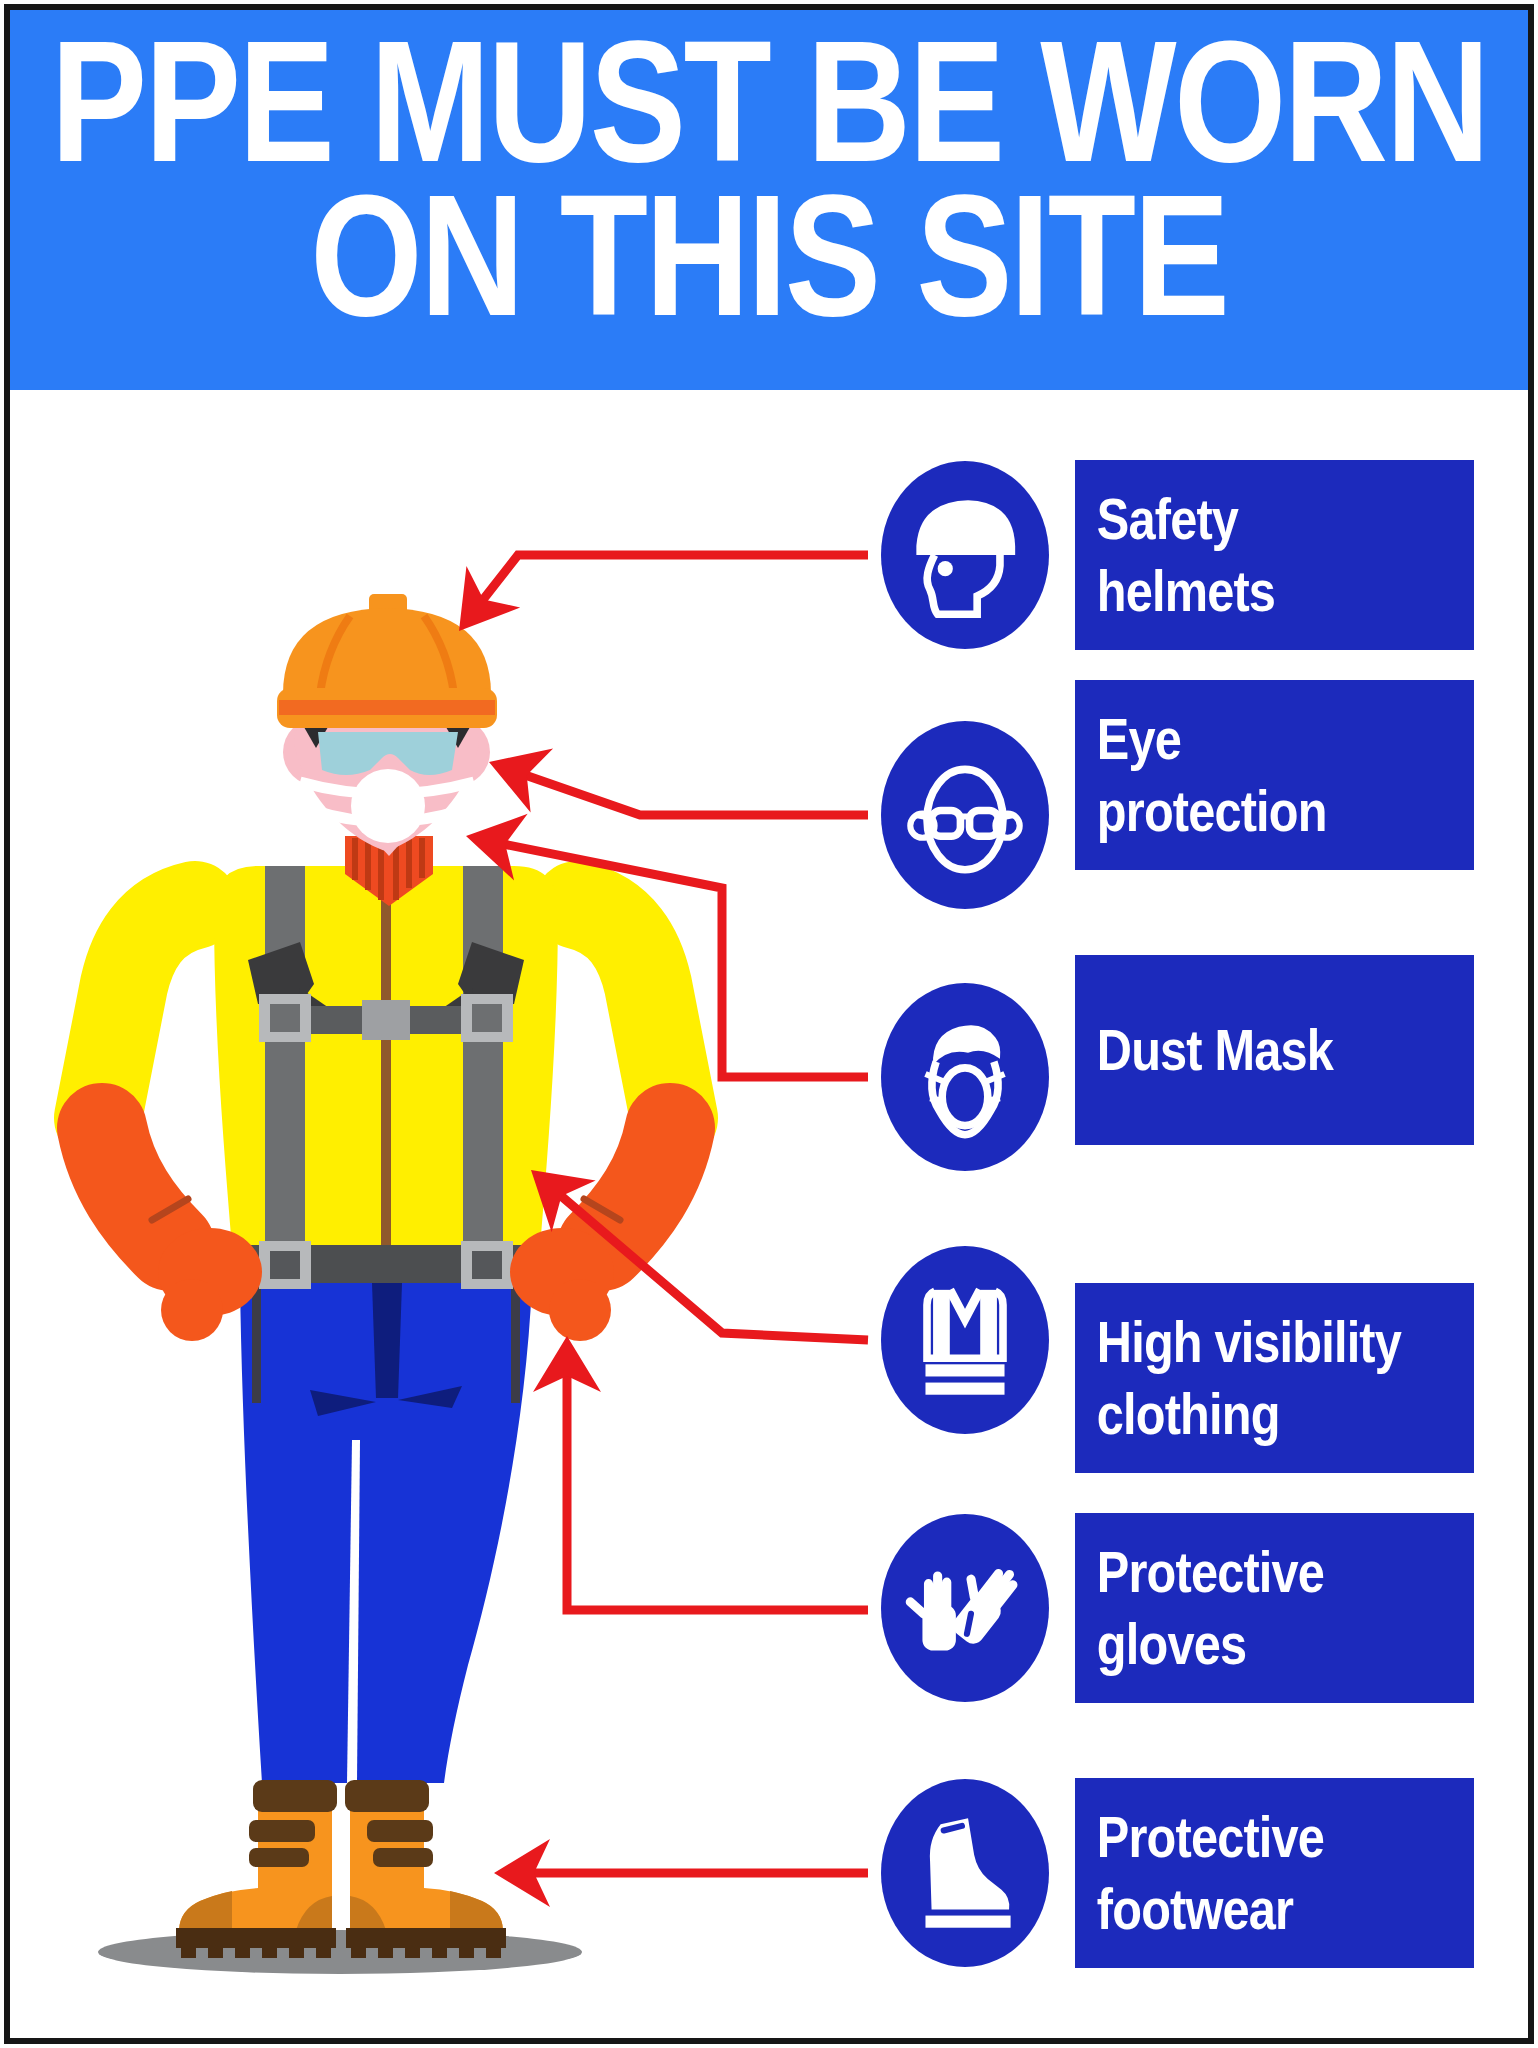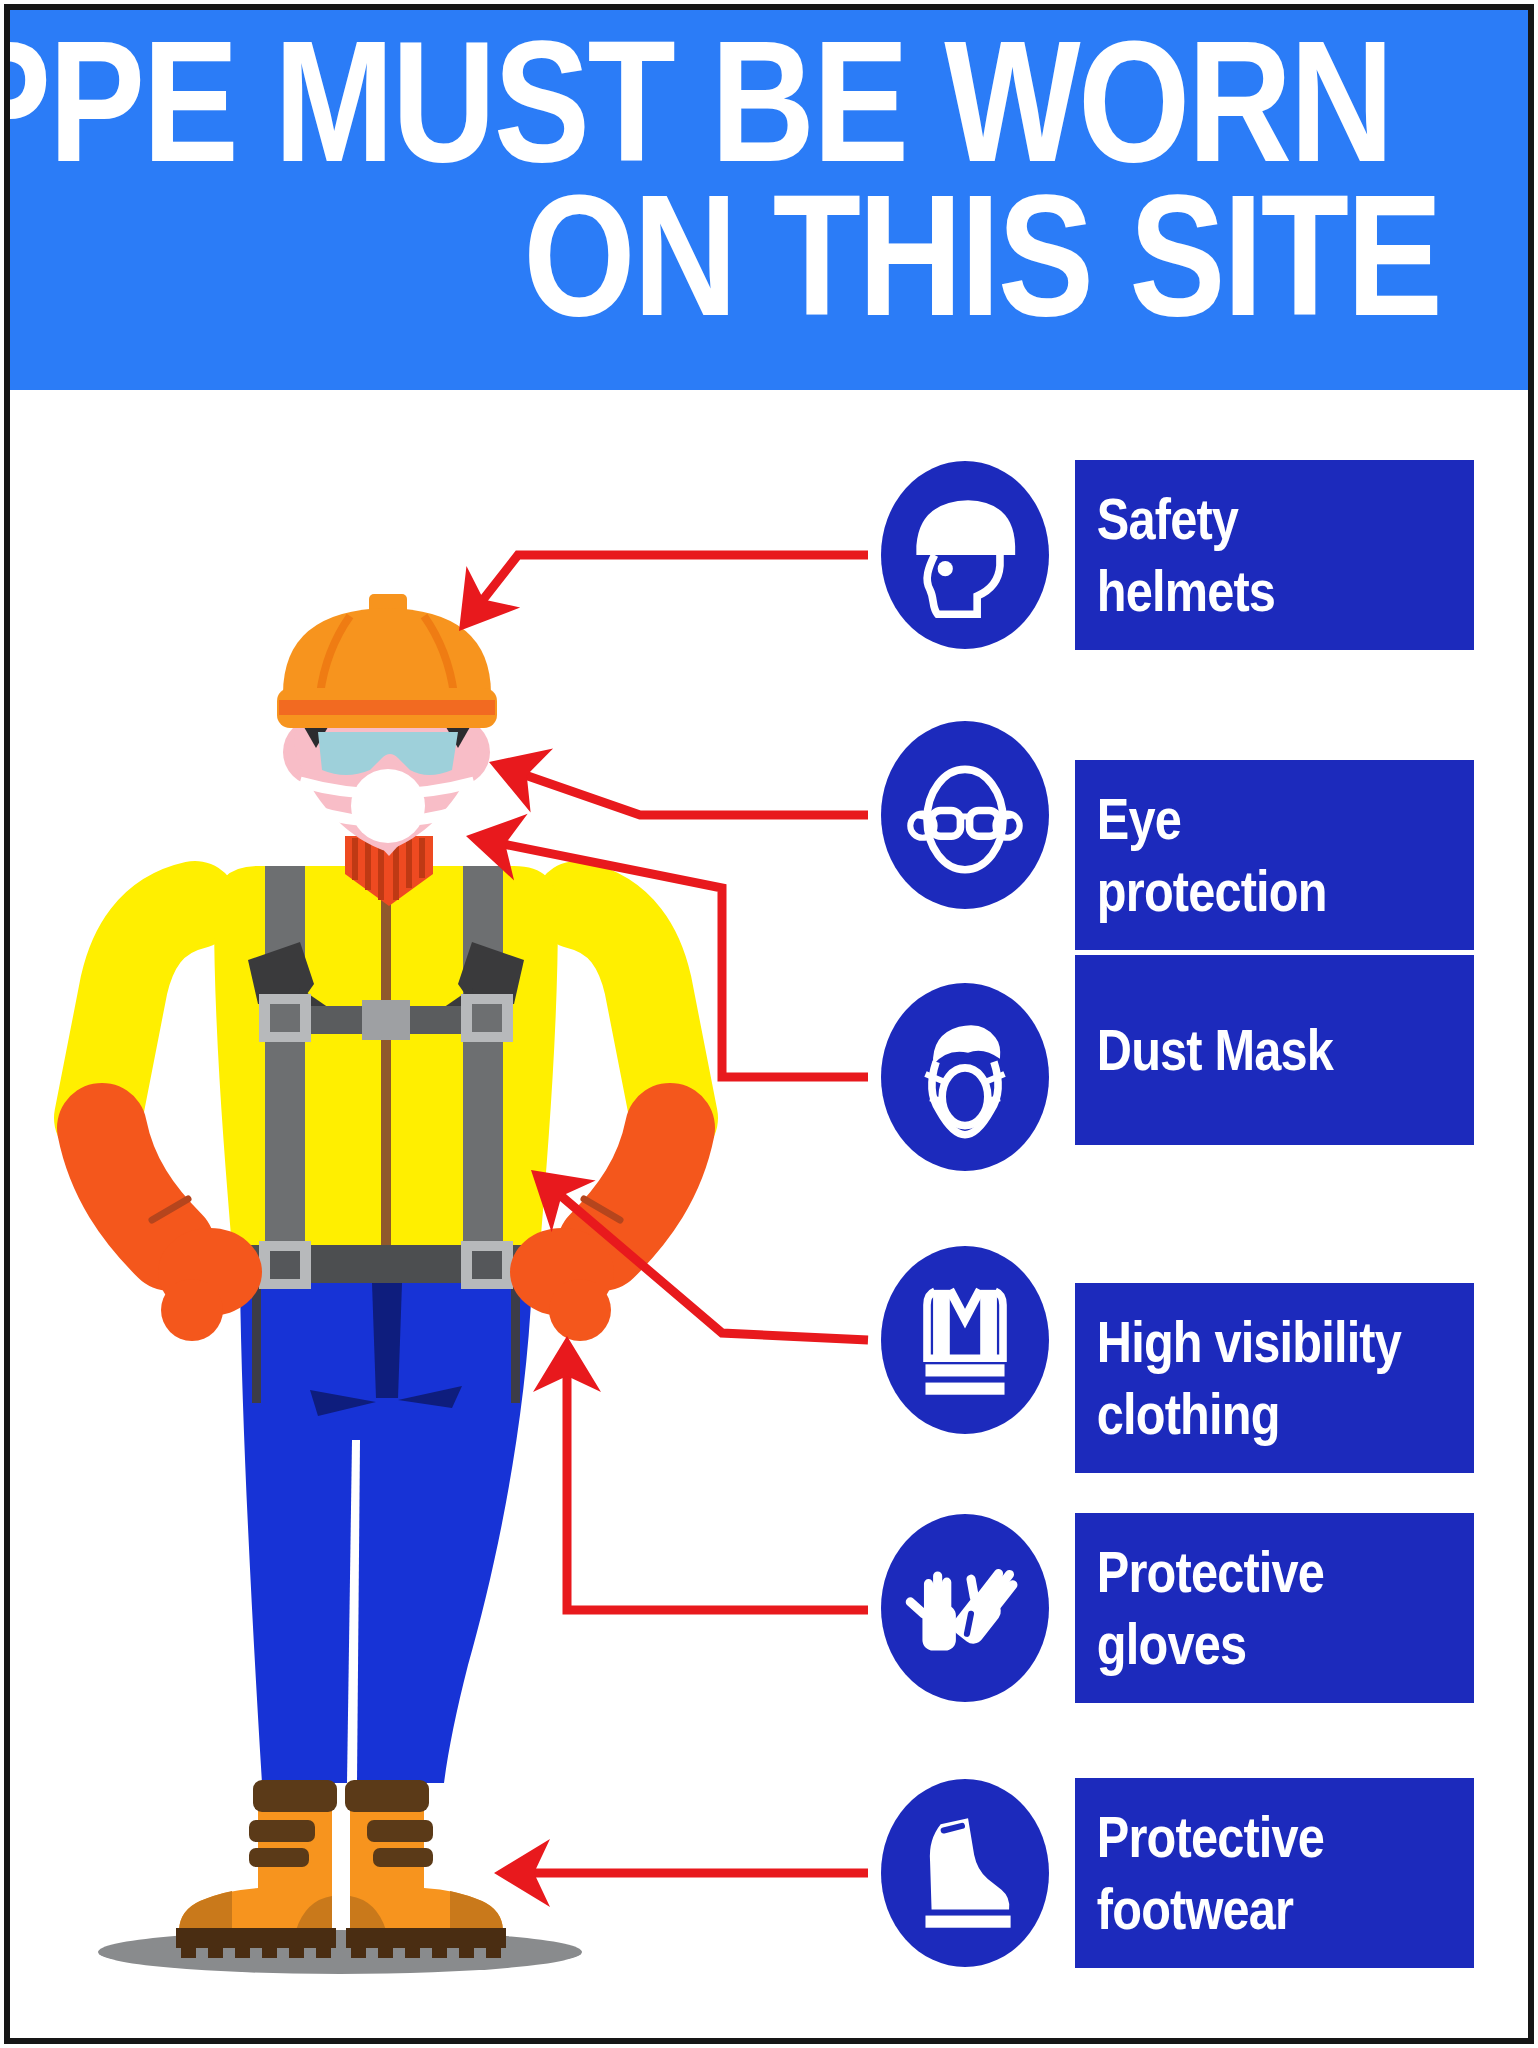--- a/index.html
+++ b/index.html
@@ -3,21 +3,21 @@
 <meta charset="utf-8">
 <style>
   html,body{margin:0;padding:0;}
   body{
     width:1538px;height:2048px;position:relative;background:#ffffff;overflow:hidden;
     font-family:"Liberation Sans","DejaVu Sans",sans-serif;
   }
   .frame{position:absolute;inset:4px;border:6px solid #161616;z-index:6;pointer-events:none;}
   .header{
     position:absolute;left:10px;top:10px;width:1518px;height:380px;background:#2b7cf7;z-index:2;
-    display:flex;flex-direction:column;align-items:flex-end;justify-content:flex-start;padding-top:14px;box-sizing:border-box;
+    display:flex;flex-direction:column;align-items:center;justify-content:flex-start;padding-top:14px;box-sizing:border-box;
   }
   .header .tline{
     display:inline-block;color:#ffffff;font-weight:bold;font-size:172px;line-height:154px;
     letter-spacing:-3px;transform:scaleX(0.84);transform-origin:center top;white-space:nowrap;
   }
   .scene{position:absolute;left:0;top:0;width:1538px;height:2048px;z-index:1;}
   .sign-circle{
     position:absolute;left:881px;width:168px;height:188px;border-radius:50%;background:#1c2abc;z-index:2;
     display:flex;align-items:center;justify-content:center;
   }
@@ -194,21 +194,21 @@
 <div class="sign-circle" style="top:721px">
   <svg width="152" height="152" viewBox="0 0 100 100">
     <ellipse cx="50" cy="53" rx="25" ry="33" stroke="#fff" stroke-width="5" fill="none"></ellipse>
     <circle cx="22" cy="57" r="8" stroke="#fff" stroke-width="4" fill="none"></circle>
     <circle cx="78" cy="57" r="8" stroke="#fff" stroke-width="4" fill="none"></circle>
     <rect x="28" y="47" width="19" height="17" rx="6" stroke="#fff" stroke-width="5" fill="none"></rect>
     <rect x="53" y="47" width="19" height="17" rx="6" stroke="#fff" stroke-width="5" fill="none"></rect>
     <path d="M47,51 L53,51 M28,52 L18,50 M72,52 L82,50" stroke="#fff" stroke-width="4"></path>
   </svg>
 </div>
-<div class="sign-box" style="top:760px">
+<div class="sign-box" style="top:680px">
   <span class="label">Eye
 protection</span>
 </div>
 
 <div class="sign-circle" style="top:983px">
   <svg width="152" height="152" viewBox="0 0 100 100">
     <path d="M31,40 C27,52 27,63 33,72 C38,81 44,88 50,88 C56,88 62,81 67,72 C73,63 73,52 69,40" stroke="#fff" stroke-width="5" fill="none"></path>
     <path d="M29,42 Q28,22 46,17 Q62,13 70,24 Q74,29 73,38 Q62,30 52,34 Q38,31 29,42 Z" fill="#fff"></path>
     <ellipse cx="50" cy="63" rx="15" ry="19" stroke="#fff" stroke-width="5" fill="none"></ellipse>
     <path d="M36,53 L24,48 M64,53 L76,48 M37,66 L27,64 M63,66 L73,64" stroke="#fff" stroke-width="4"></path>

